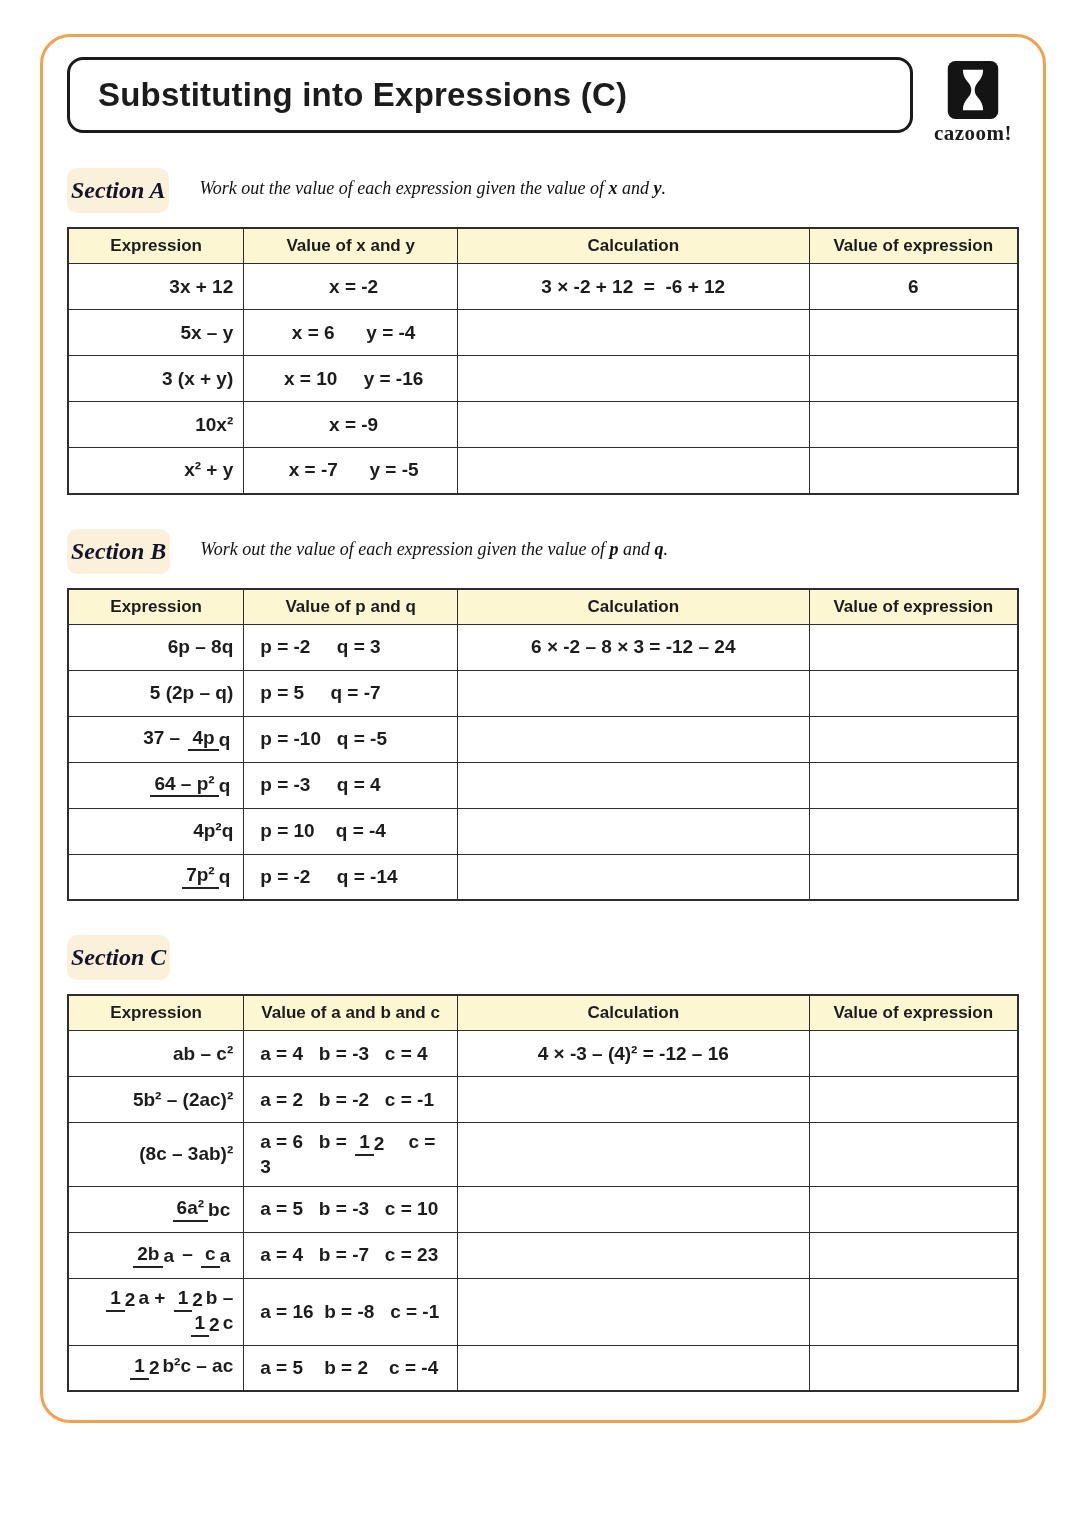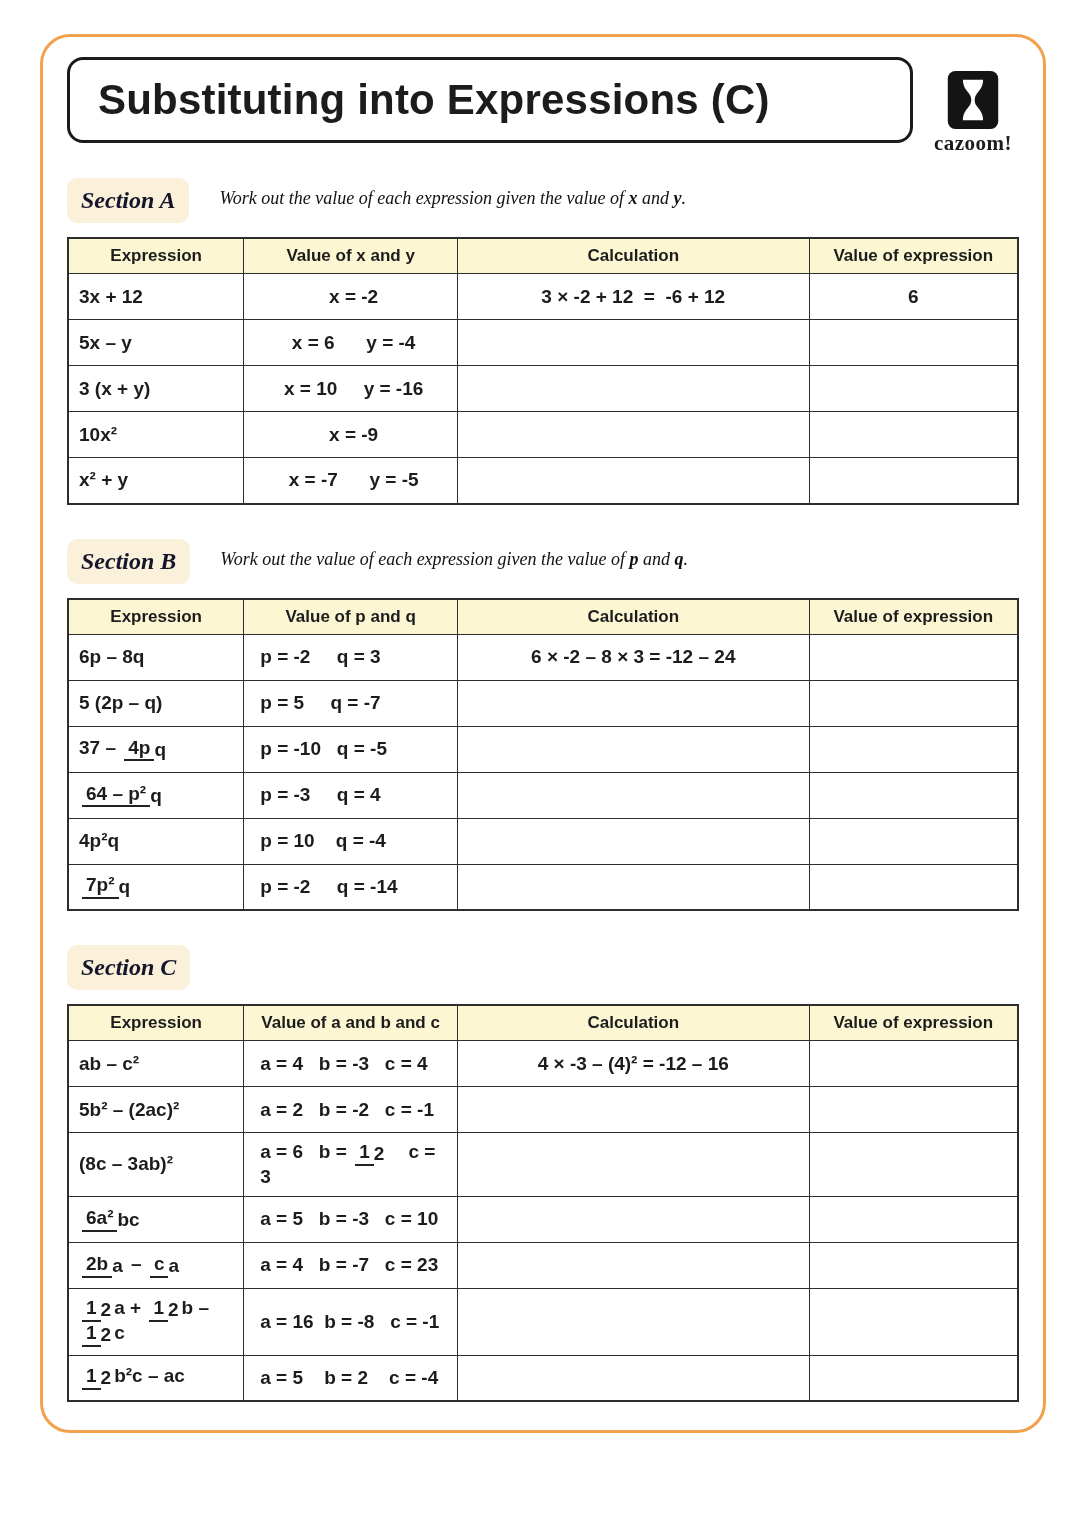--- a/index.html
+++ b/index.html
@@ -12,48 +12,48 @@
   }
   *{box-sizing:border-box;}
   html,body{margin:0;padding:0;background:#ffffff;}
   body{width:1086px;min-height:1536px;font-family:"Liberation Sans",sans-serif;color:var(--ink);}
   .page{width:1086px;min-height:1536px;padding:34px 40px 0;position:relative;}
   .frame{border:3px solid var(--frame);border-radius:30px;padding:20px 24px 28px;position:relative;min-height:1378px;background:#fff;}
 
   
   .header-row{display:flex;align-items:flex-start;gap:14px;}
   .title-box{flex:1;border:3px solid #1b1b1b;border-radius:16px;padding:16px 28px;}
-  .title-box .ttl{font-size:42px;font-weight:800;letter-spacing:.2px;font-family:"Liberation Sans",sans-serif;}
-  .logo{width:92px;display:flex;flex-direction:column;align-items:center;margin-top:14px;}
+  .title-box .ttl{font-size:33px;font-weight:800;letter-spacing:.2px;font-family:"Liberation Sans",sans-serif;}
+  .logo{width:92px;display:flex;flex-direction:column;align-items:center;margin-top:4px;}
   .logo svg{display:block;}
   .logo-text{font-family:"Liberation Serif",serif;font-weight:bold;font-size:21px;margin-top:2px;letter-spacing:.5px;}
 
   
   .badge{position:absolute;right:14px;top:102px;width:176px;height:104px;background:var(--badge-bg);
     clip-path:polygon(100% 50%,90.2% 58%,96.2% 69.1%,84.1% 72.8%,85.4% 85.4%,72.8% 84.1%,69.1% 96.2%,58% 90.2%,50% 100%,42% 90.2%,30.9% 96.2%,27.2% 84.1%,14.6% 85.4%,15.9% 72.8%,3.8% 69.1%,9.8% 58%,0% 50%,9.8% 42%,3.8% 30.9%,15.9% 27.2%,14.6% 14.6%,27.2% 15.9%,30.9% 3.8%,42% 9.8%,50% 0%,58% 9.8%,69.1% 3.8%,72.8% 15.9%,85.4% 14.6%,84.1% 27.2%,96.2% 30.9%,90.2% 42%);
     display:flex;flex-direction:column;justify-content:center;align-items:center;color:#fff;text-align:center;z-index:5;}
   .badge-line{font-size:12px;font-weight:700;line-height:1.3;}
   .badge-line .b{font-weight:800;}
 
   
   .section{margin-top:34px;}
   .section.first{margin-top:22px;}
   .section-head{display:flex;align-items:flex-start;gap:30px;}
-  .section-label{background:var(--section-label-bg);border-radius:10px;padding:9px 14px;
+  .section-label{background:var(--section-label-bg);border-radius:10px;padding:9px 4px;
     font-family:"Liberation Serif",serif;font-weight:bold;font-style:italic;font-size:24px;color:#14142b;white-space:nowrap;}
   .instruction{padding-top:8px;font-family:"Liberation Serif",serif;font-style:italic;font-size:18px;color:#111;}
   .instr-line{line-height:1.35;}
   .instr-line .b{font-weight:bold;}
 
   
   table.wtable{width:100%;border-collapse:collapse;margin-top:14px;border:2px solid #2d2d2d;}
   .wtable th,.wtable td{border:1.5px solid #2d2d2d;vertical-align:middle;}
   .wtable th{background:var(--table-header-bg);font-size:17px;font-weight:bold;padding:7px 5px;text-align:center;}
   .wtable td{font-size:19px;font-weight:bold;padding:8px 10px;height:46px;}
-  .wtable td.c0{text-align:left;}
+  .wtable td.c0{text-align:right;}
   .wtable td.c1{text-align:left;padding-left:16px;}
   table.values-center td.c1{text-align:center;}
   .wtable td.c2{text-align:center;}
   .wtable td.c3{text-align:center;}
   .col-expr{width:18.5%;}
   .col-val{width:22.5%;}
   .col-calc{width:37%;}
   .col-ans{width:22%;}
 
   .tok{white-space:pre-wrap;}

